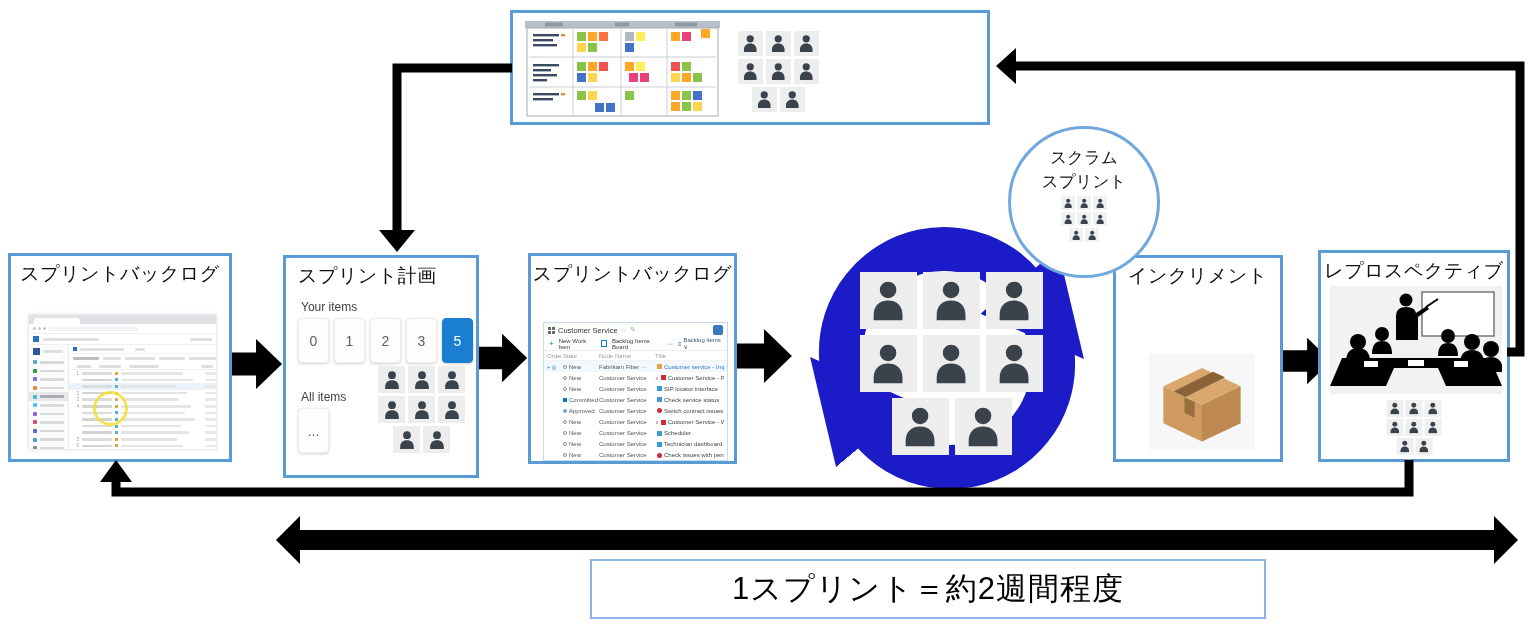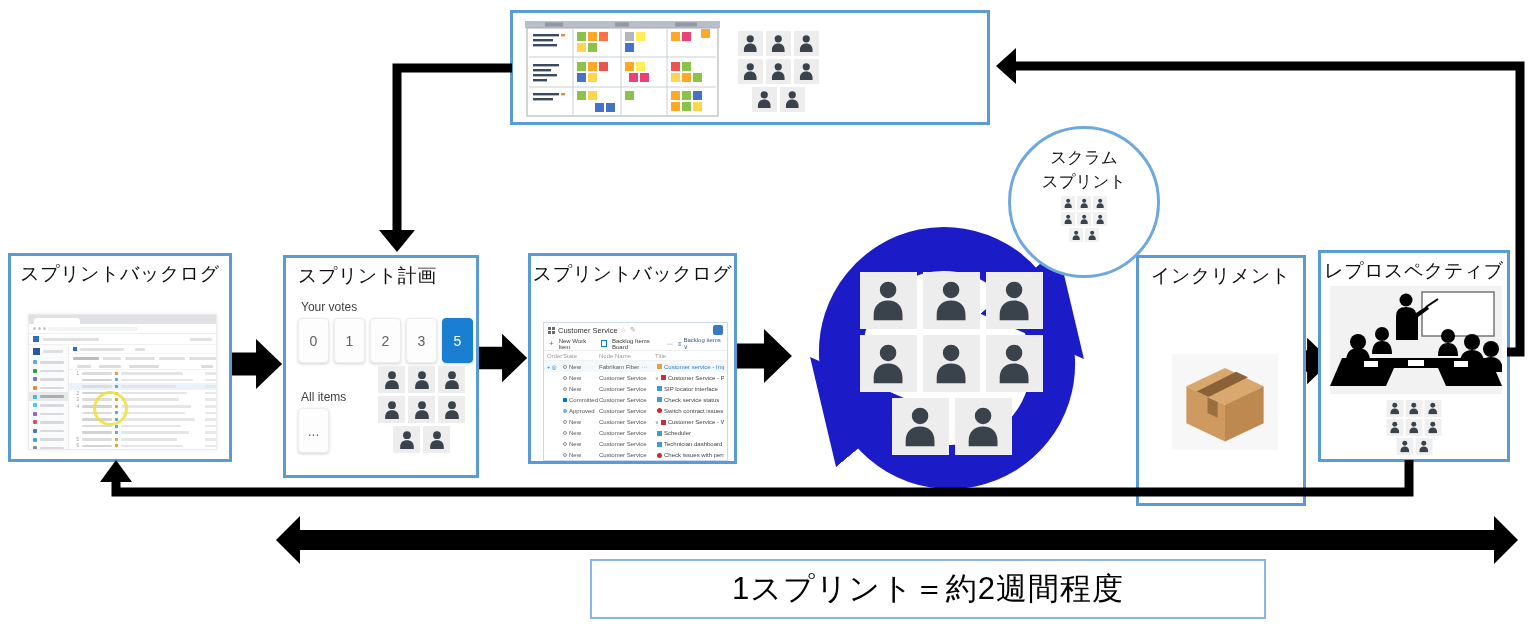--- a/index.html
+++ b/index.html
@@ -6,21 +6,21 @@
   #stage{position:relative;width:1536px;height:633px;background:#fff;overflow:hidden;
          font-family:"Liberation Sans","DejaVu Sans",sans-serif;color:#111;}
   svg{display:block}
   .abs{position:absolute;text-align:right;}
   
   .dbox{position:absolute;background:#fff;border:3px solid #5b9bd5;box-sizing:border-box;z-index:3;}
   .dbox .btitle{font-size:19px;letter-spacing:.5px;color:#0d0d0d;padding-top:5px;text-align:center;white-space:nowrap;}
   #box-pb{left:8px;top:253px;width:224px;height:209px;}
   #box-plan{left:283px;top:255px;width:196px;height:223px;}
   #box-sb{left:528px;top:253px;width:209px;height:211px;}
-  #box-inc{left:1136px;top:255px;width:170px;height:251px;}
+  #box-inc{left:1113px;top:255px;width:170px;height:207px;}
   #box-rev{left:1318px;top:250px;width:192px;height:212px;}
   #box-retro{left:510px;top:10px;width:480px;height:115px;display:flex;align-items:flex-start;}
   #box-retro .btitle{text-align:left;padding:14px 0 0 18px;font-size:20px;line-height:1.55;}
   #label-box{left:590px;top:559px;width:672px;height:56px;border:2px solid #8db4e2;background:#fff;
              display:flex;align-items:center;justify-content:center;z-index:3;}
   #label-box .ltext{font-size:31px;letter-spacing:1px;color:#000;}
   
   #daily{left:1008px;top:126px;width:152px;height:152px;border-radius:50%;background:#fff;
          border:3px solid #6fa8dc;box-sizing:border-box;z-index:5;text-align:center;}
   #daily .dtitle{font-size:16.5px;line-height:1.45;padding-top:17px;}
@@ -449,21 +449,21 @@
               <span class="pb-r"></span>
             </div>
         </div>
       </div>
       <div id="pb-hl"></div>
     </div>
   </div>
 
   <div id="box-plan" class="dbox">
     <div class="btitle" style="text-align:left;padding-left:12px;">スプリント計画</div>
-    <div class="vlabel" style="top:42px;">Your votes</div>
+    <div class="vlabel" style="top:42px;">Your items</div>
     <div id="cards-row">
 
         <span class="vcard">0</span>
 
         <span class="vcard">1</span>
 
         <span class="vcard">2</span>
 
         <span class="vcard">3</span>
 

